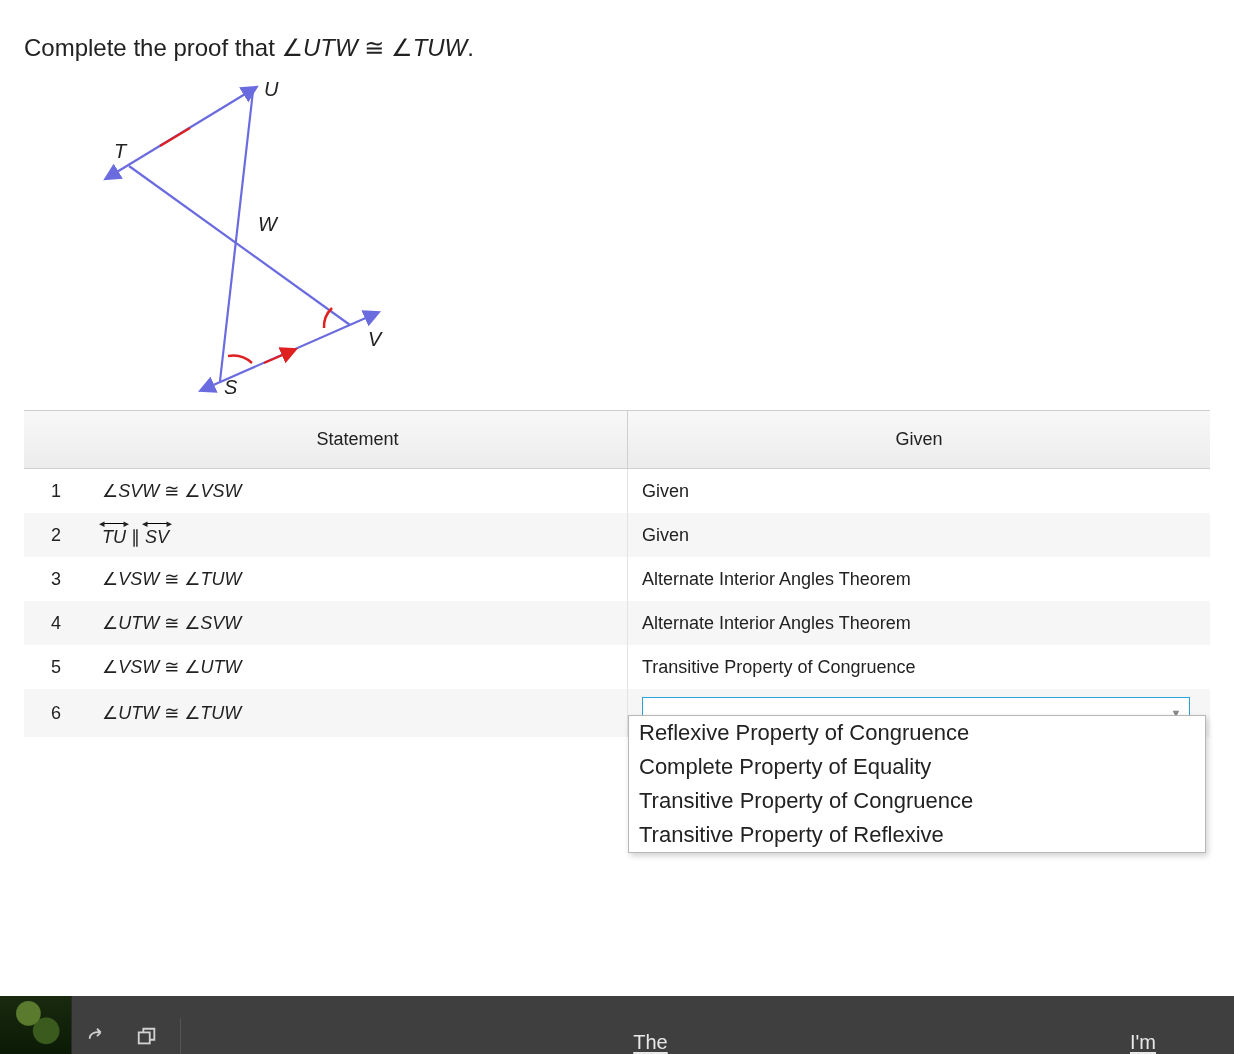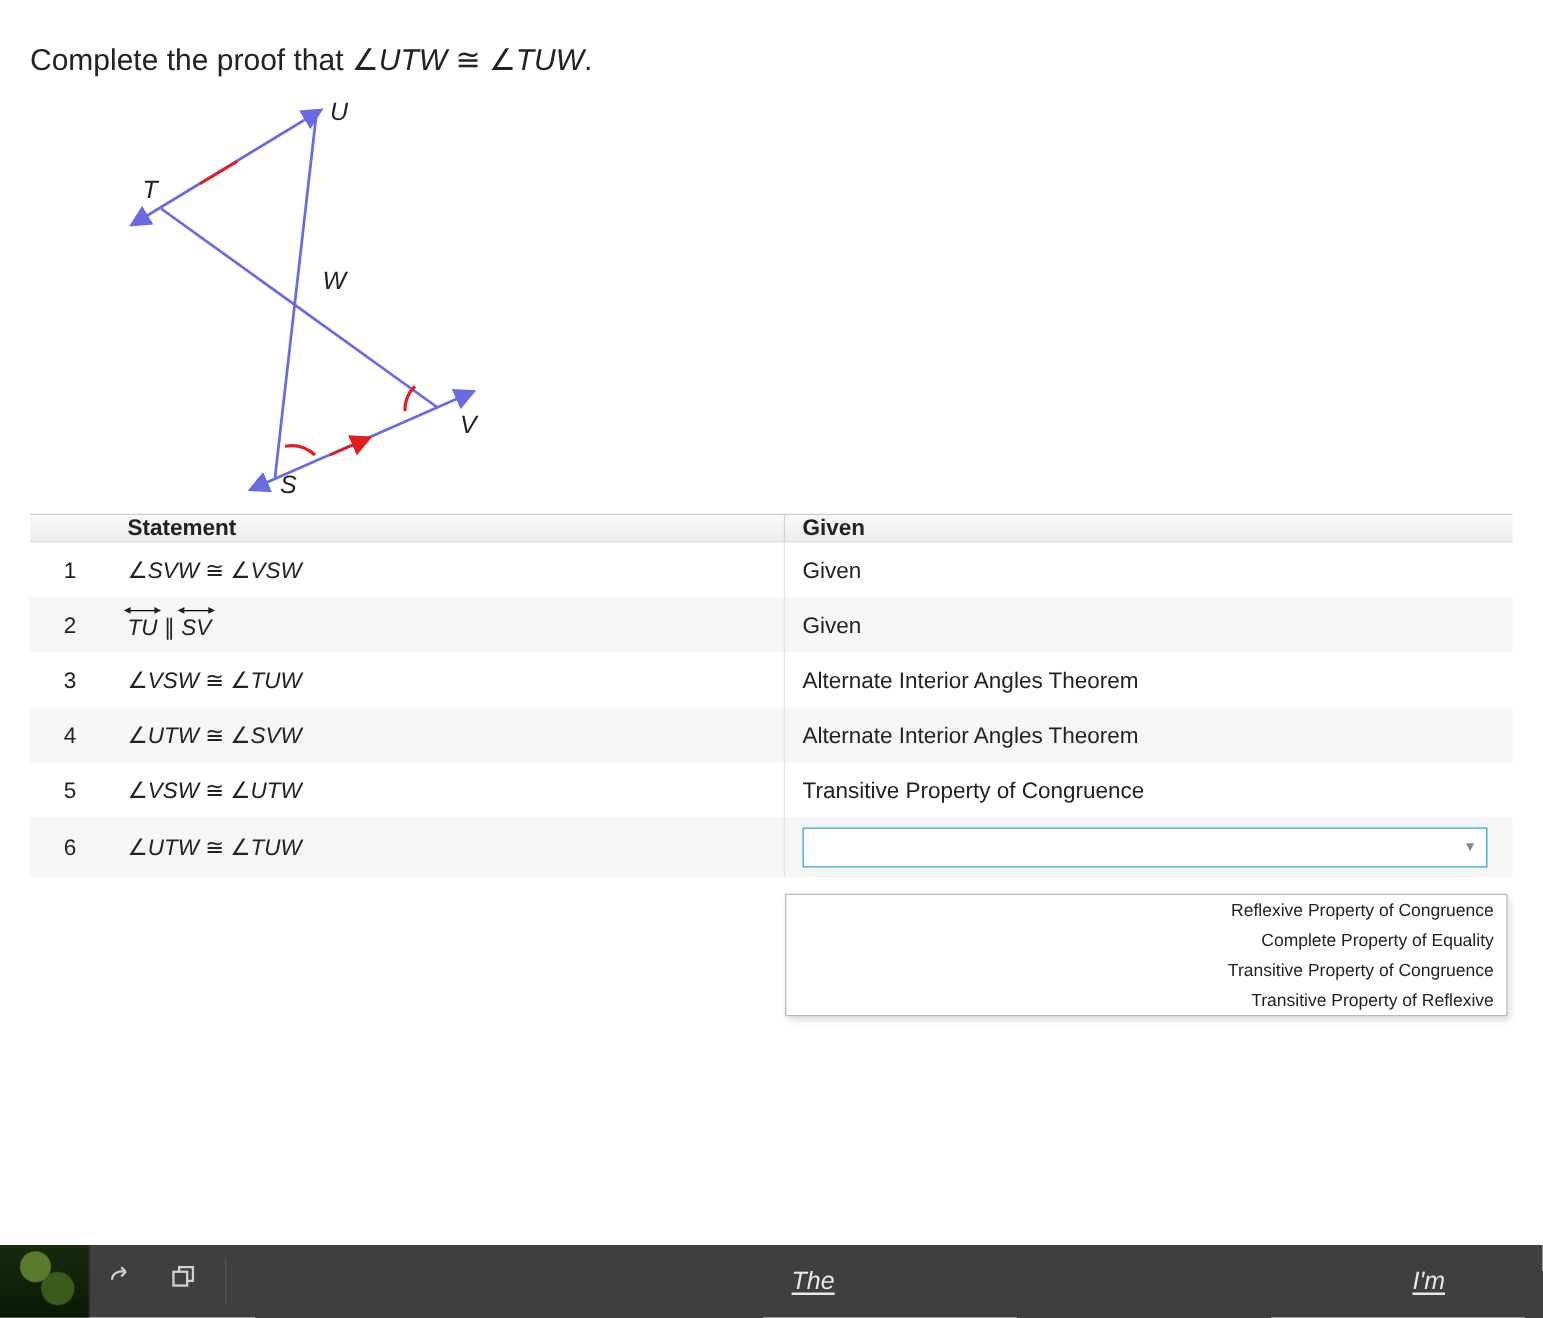--- a/index.html
+++ b/index.html
@@ -39,26 +39,26 @@
     color:#222;
   }
 
   table.proof {
     width: 100%;
     border-collapse: separate;
     border-spacing: 0;
     font-size: 18px;
   }
   table.proof th {
-    text-align:left;
-    font-weight:bold;
+    text-align:center;
+    font-weight:normal;
     background: linear-gradient(#f8f8f8,#ececec);
     border-top:1px solid #cfcfcf;
     border-bottom:1px solid #cfcfcf;
-    padding:0 14px;
+    padding:18px 14px;
   }
   table.proof th.num-col { width:64px; }
   table.proof th.stmt-col { border-right:1px solid #cfcfcf; width:540px; }
   table.proof td {
     padding:8px 14px;
     border-bottom: 0;
     vertical-align: middle;
     height:44px;
   }
   table.proof tr.zebra-a td { background:#ffffff; }
@@ -106,38 +106,36 @@
   }
   .dropdown-list {
     position:absolute;
     right:18px;
     margin-top:-4px;
     width: 534px;
     background:#fff;
     border:1px solid #b8b8b8;
     box-shadow: 2px 3px 6px rgba(0,0,0,.18);
     z-index: 30;
-    font-size:14px;
-    text-align:right;
+    font-size:22px;
   }
   .dropdown-list .opt {
     padding:4px 10px;
     cursor:pointer;
   }
 
   .bottom-bar {
     position:absolute;
     left:0; right:0;
     bottom:0;
     height:58px;
     background:#3f3f3f;
     color:#fff;
     display:flex;
-    align-items:center;
-    font-style:italic;
+    align-items:flex-end;
   }
   .bottom-bar .thumb {
     width:72px; height:58px;
     background:
       radial-gradient(circle at 40% 30%, #5a7a2e 0 20%, transparent 22%),
       radial-gradient(circle at 65% 60%, #3a5a1e 0 22%, transparent 24%),
       linear-gradient(#1a2a10,#0a1a05);
     border-right:1px solid #2a2a2a;
   }
   .bottom-bar .icon {

